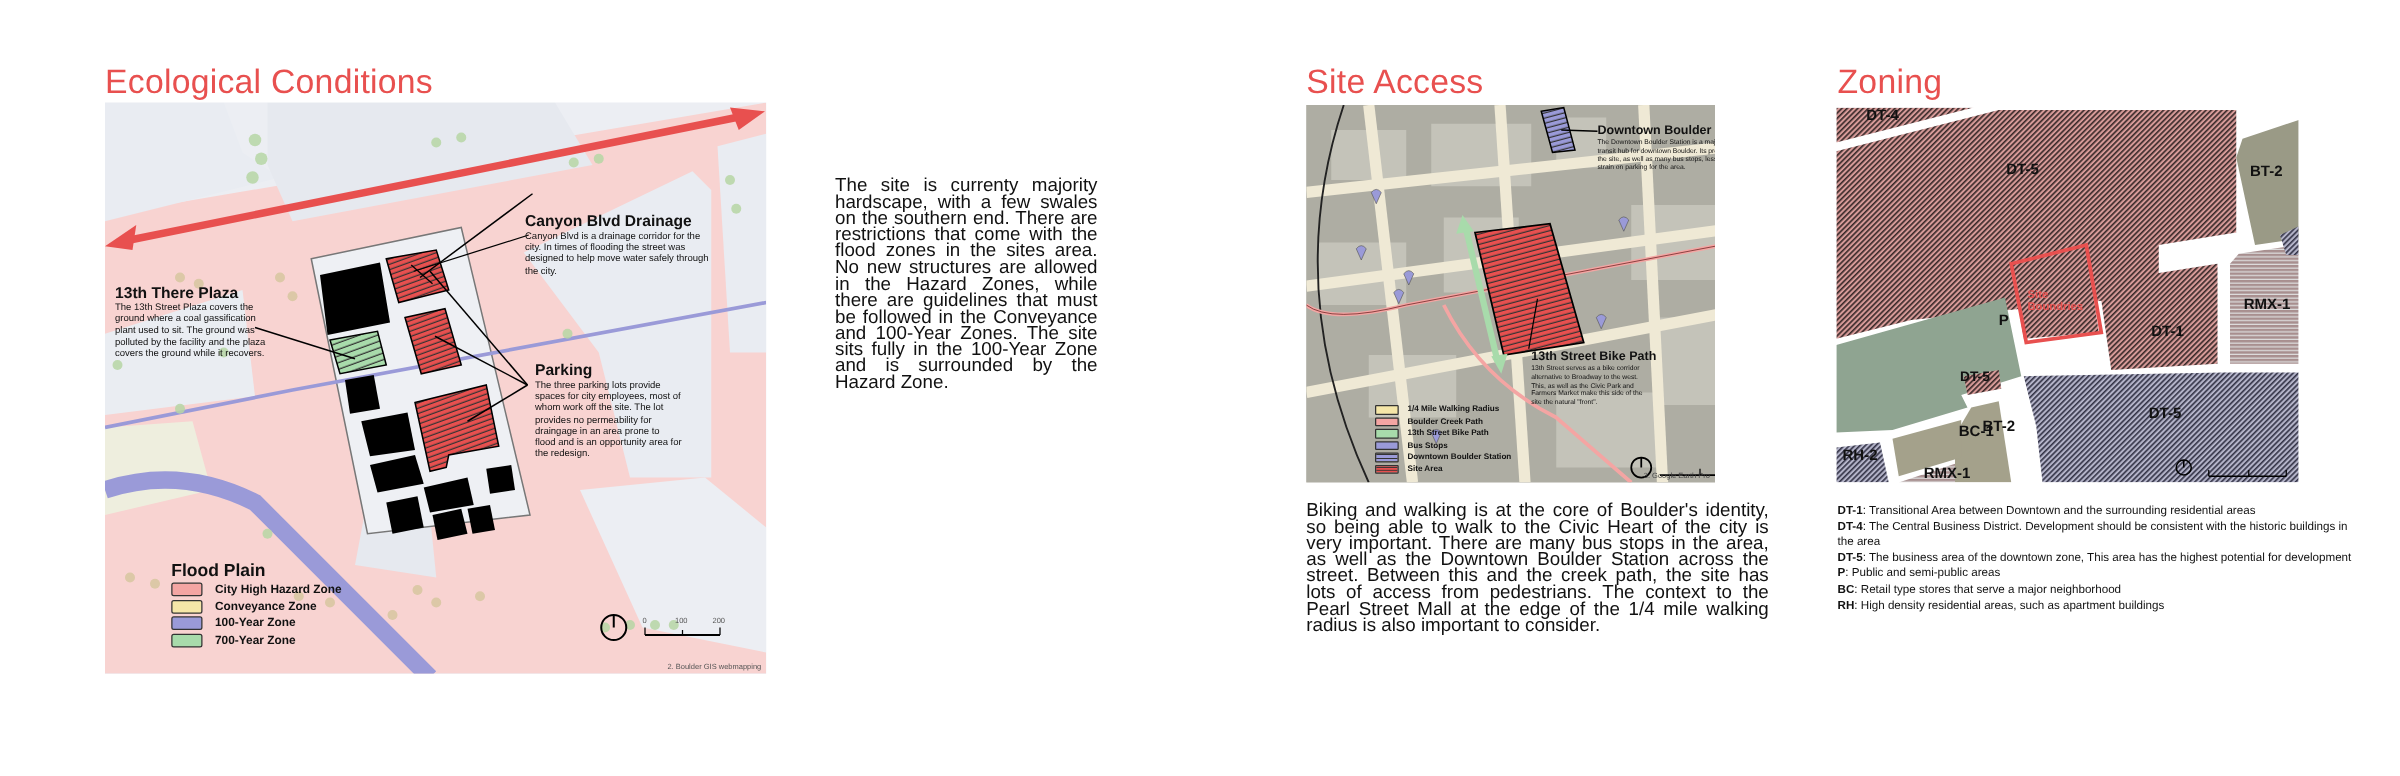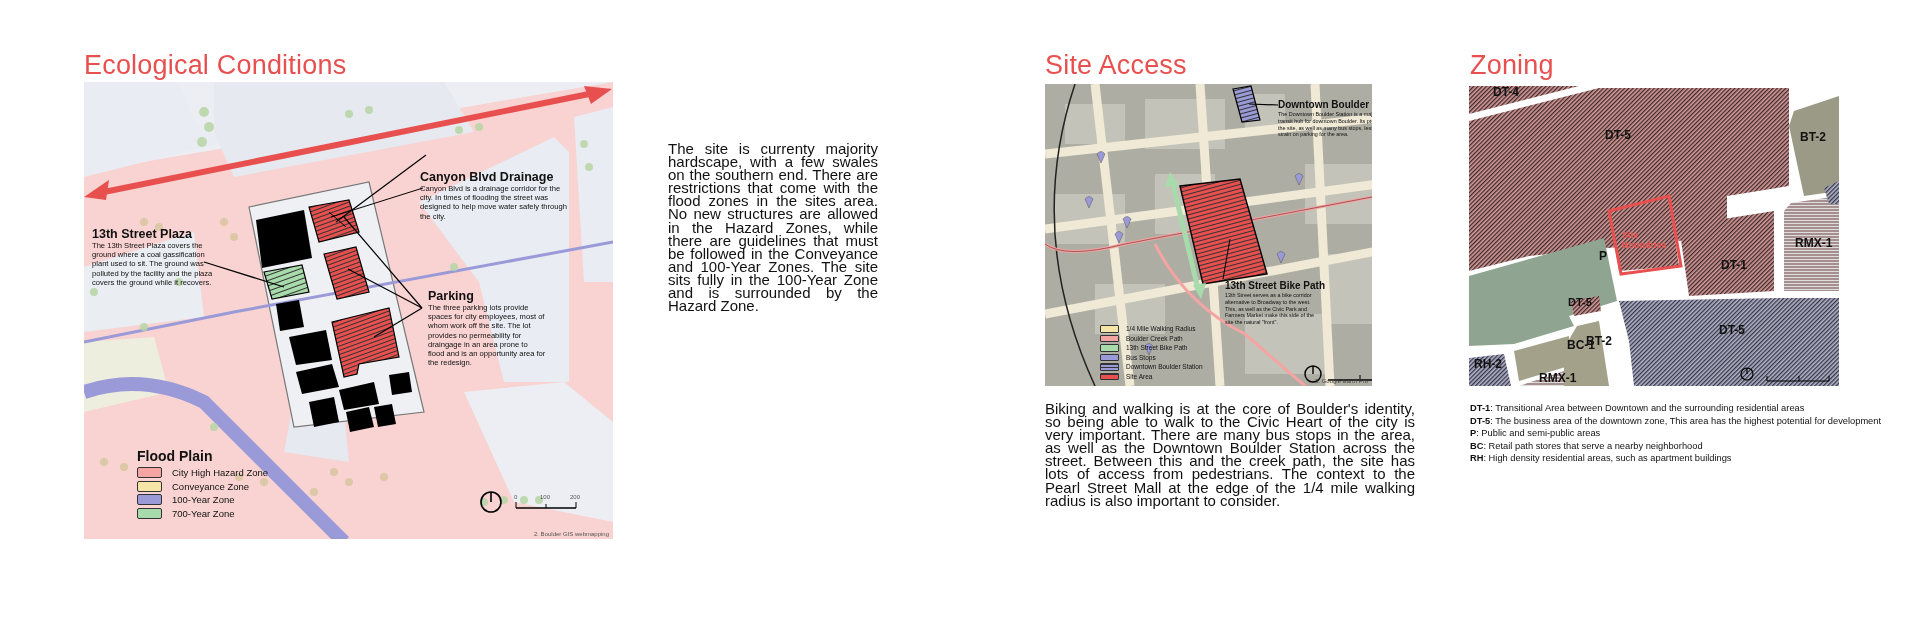--- a/index.html
+++ b/index.html
@@ -14,21 +14,21 @@
   .map svg { position: absolute; left: 0; top: 0; }
 
   .callout { position: absolute; font-family: "Liberation Sans", sans-serif; color: #111; }
   .callout .h { font-weight: bold; font-size: 12.5px; line-height: 14px; white-space: nowrap; }
   .callout .b { font-size: 7.6px; line-height: 9.2px; }
   .callout.small .h { font-size: 10px; line-height: 12px; }
   .callout.small .b { font-size: 5.4px; line-height: 6.8px; }
 
   .legend { position: absolute; font-family: "Liberation Sans", sans-serif; padding-left: 43px; }
   .legend .lh { font-weight: bold; font-size: 14px; line-height: 16px; margin-bottom: 2px; white-space: nowrap; }
-  .legend .li { display: flex; align-items: center; height: 13.5px; white-space: nowrap; }
+  .legend .li { display: flex; align-items: flex-start; height: 13.5px; white-space: nowrap; font-weight: bold; }
   .legend .sw { width: 25px; height: 11px; border: 1px solid #333; border-radius: 2px; margin-right: 10px; flex: none; }
   .legend .lt { font-size: 9.5px; }
   .legend.small .li { height: 9.5px; }
   .legend.small .sw { width: 19px; height: 7.5px; margin-right: 7px; border-radius: 1px; }
   .legend.small .lt { font-size: 6.5px; }
 
   .hatch-red { background: repeating-linear-gradient(0deg, #e8504f 0 1.5px, #333 1.5px 2.3px); }
   .hatch-green { background: repeating-linear-gradient(0deg, #a8dbab 0 2px, #333 2px 2.8px); }
   .hatch-blue { background: repeating-linear-gradient(0deg, #9a9ad8 0 2px, #333 2px 2.8px); }
 
@@ -146,21 +146,21 @@
     <line x1="432" y1="420" x2="432" y2="426" stroke="#000" stroke-width="1"></line>
     <line x1="462" y1="422" x2="462" y2="426" stroke="#000" stroke-width="1"></line>
     <line x1="492" y1="420" x2="492" y2="426" stroke="#000" stroke-width="1"></line>
   </svg>
 
   <div class="callout" style="left:336px; top:88px; width:148px;">
     <div class="h">Canyon Blvd Drainage</div>
     <div class="b">Canyon Blvd is a drainage corridor for the city. In times of flooding the street was designed to help move water safely through the city.</div>
   </div>
   <div class="callout" style="left:8px; top:145px; width:125px;">
-    <div class="h">13th Street Plaza</div>
+    <div class="h">13th There Plaza</div>
     <div class="b">The 13th Street Plaza covers the ground where a coal gassification plant used to sit. The ground was polluted by the facility and the plaza covers the ground while it recovers.</div>
   </div>
   <div class="callout" style="left:344px; top:207px; width:118px;">
     <div class="h">Parking</div>
     <div class="b">The three parking lots provide spaces for city employees, most of whom work off the site. The lot provides no permeability for draingage in an area prone to flood and is an opportunity area for the redesign.</div>
   </div>
 
   <div class="legend" style="left:10px; top:366px;">
     <div class="lh">Flood Plain</div>
     <div class="li">
@@ -366,17 +366,18 @@
   <div class="zone-label" style="left:250px; top:237px;">DT-5</div>
   <div class="zone-label" style="left:58px; top:252px;margin-left:40px;">BC-1</div>
   <div class="zone-label" style="left:117px; top:248px;">BT-2</div>
   <div class="zone-label" style="left:5px; top:271px;">RH-2</div>
   <div class="zone-label" style="left:70px; top:285px;">RMX-1</div>
   <div class="site-label" style="left:153px; top:144px; width:48px;">Site Boundries</div>
 </div>
 
 <div class="zone-desc" style="left:1470px; top:402px; width:420px;">
   <div><b>DT-1</b><span>: Transitional Area between Downtown and the surrounding residential areas</span></div>
+  <div><b>DT-4</b><span>: The Central Business District. Development should be consistent with the historic buildings in the area</span></div>
   <div><b>DT-5</b><span>: The business area of the downtown zone, This area has the highest potential for development</span></div>
   <div><b>P</b><span>: Public and semi-public areas</span></div>
-  <div><b>BC</b><span>: Retail path stores that serve a nearby neighborhood</span></div>
+  <div><b>BC</b><span>: Retail type stores that serve a major neighborhood</span></div>
   <div><b>RH</b><span>: High density residential areas, such as apartment buildings</span></div>
 </div>
 
 </body></html>

